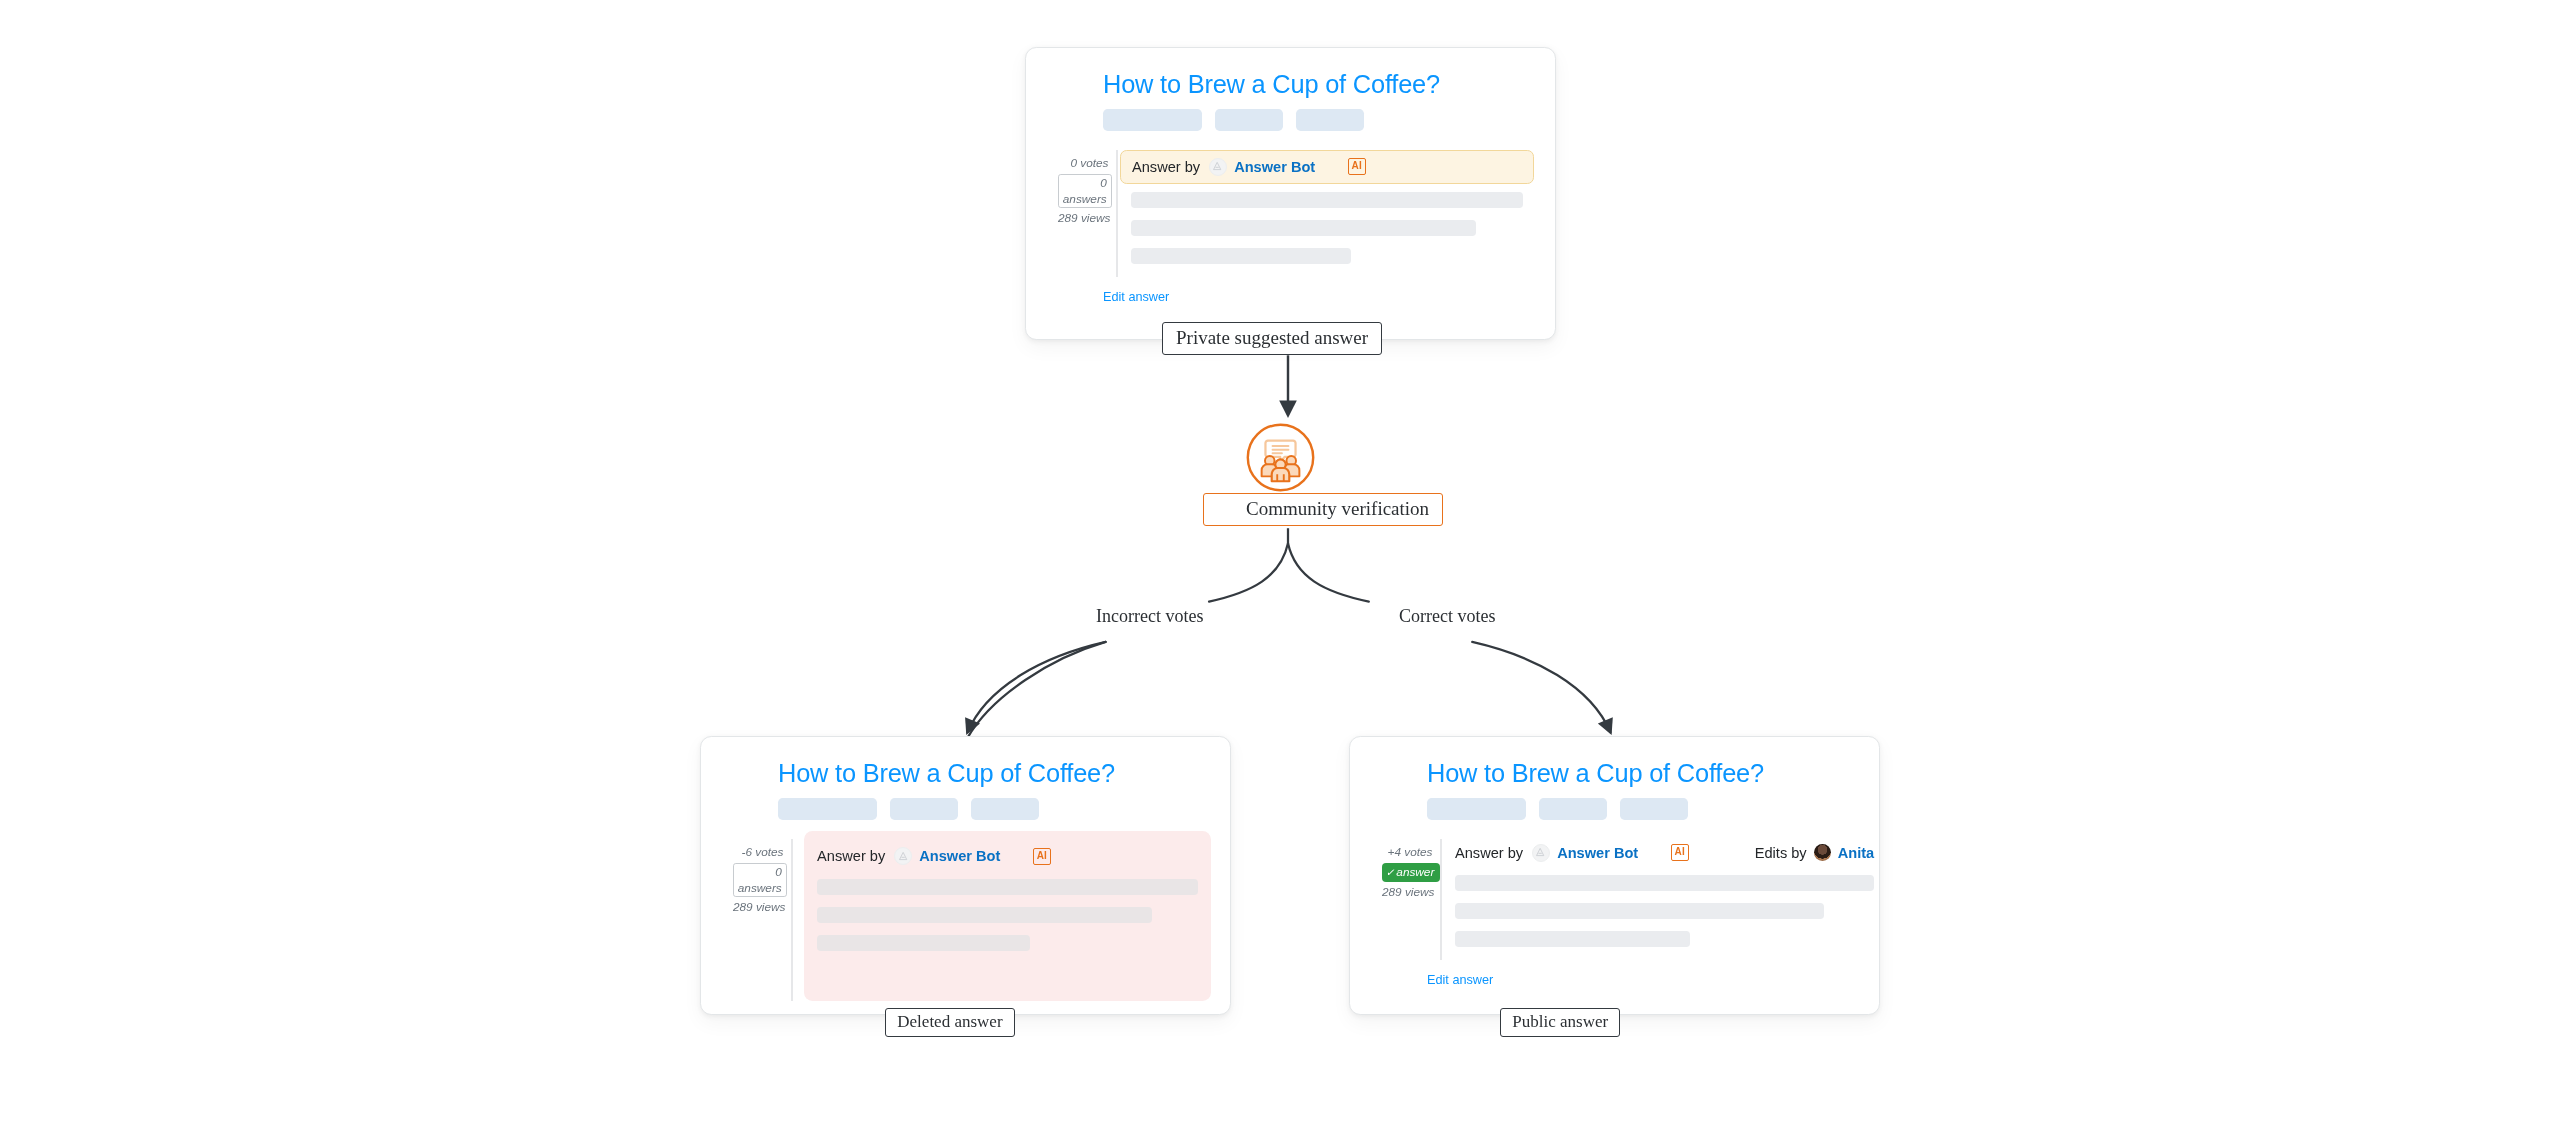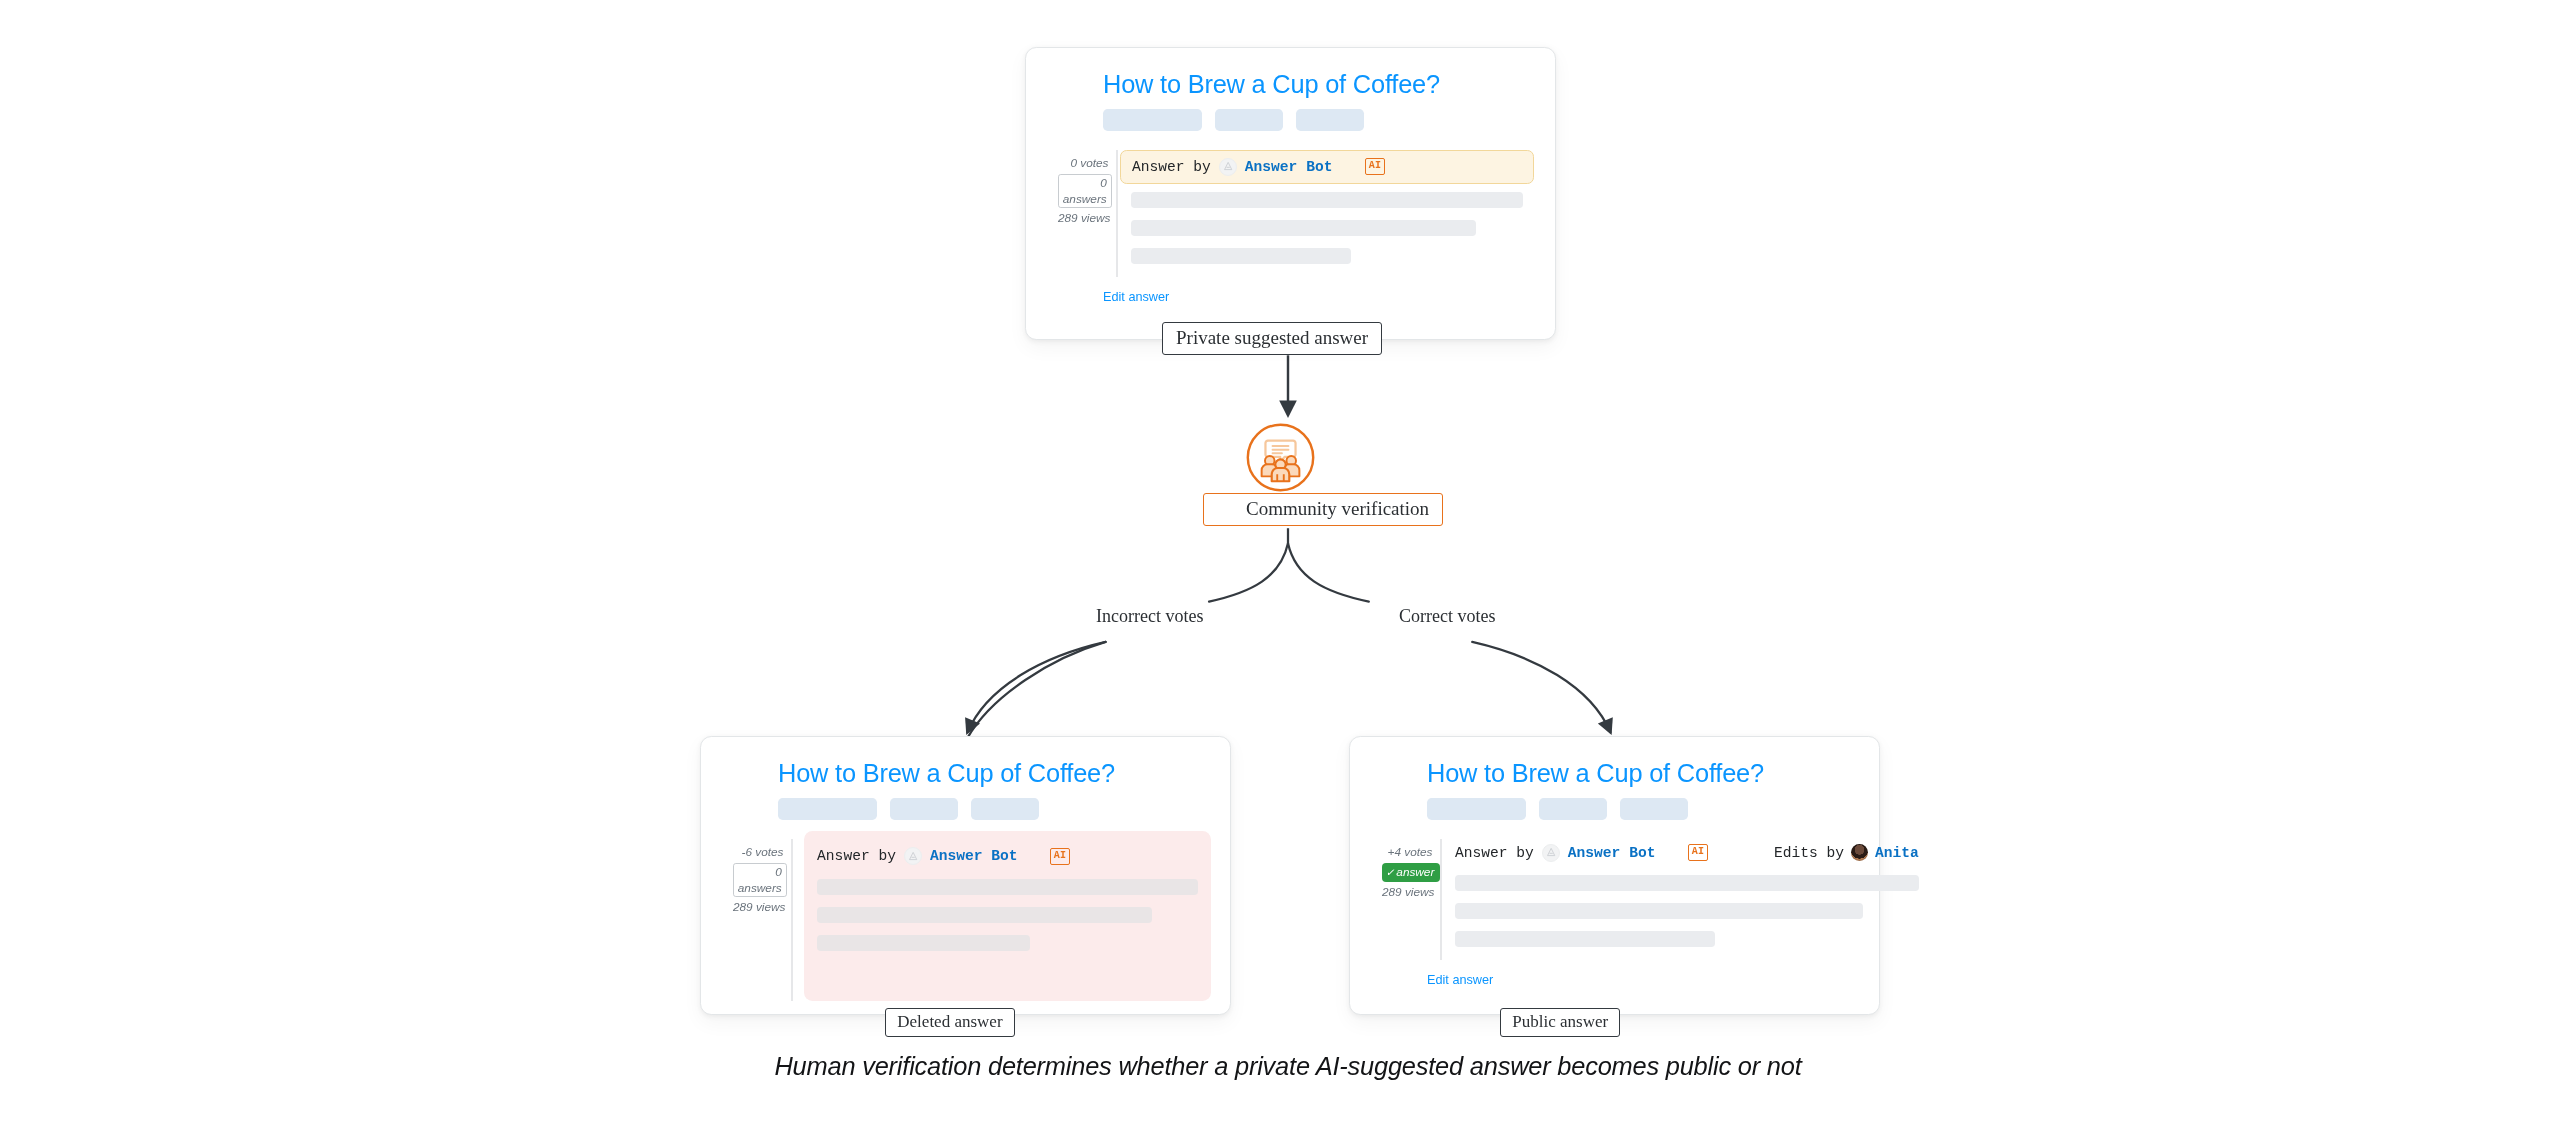--- a/index.html
+++ b/index.html
@@ -141,21 +141,20 @@
   .answer-col {
     flex: 1 1 auto;
     position: relative;
     padding-left: 13px;
     border-left: 2.8px solid #e6e7e9;
     box-sizing: border-box;
   }
 
   .answer-wrap {
     position: relative;
-    font-family: Liberation Mono, monospace;
   }
   .answer-wrap.pink {
     background: #fcebeb;
     border-radius: 8.5px;
     padding: 11.3px 13px 38px 13px;
     margin: -7.5px -13px 0 -1.9px;
   }
 
   .byline {
     display: flex;
@@ -475,16 +474,15 @@
             </div>
           </div>
         </div>
       </div>
       <div class="edit-link">Edit answer</div>
     </div>
   </div>
 
   <div class="pill" id="pill-public">Public answer</div>
 
-  <div id="caption">Human verification determines whether a private AI-suggested answer becomes public or not</div>
 
 </div>
 
 
 </body></html>

